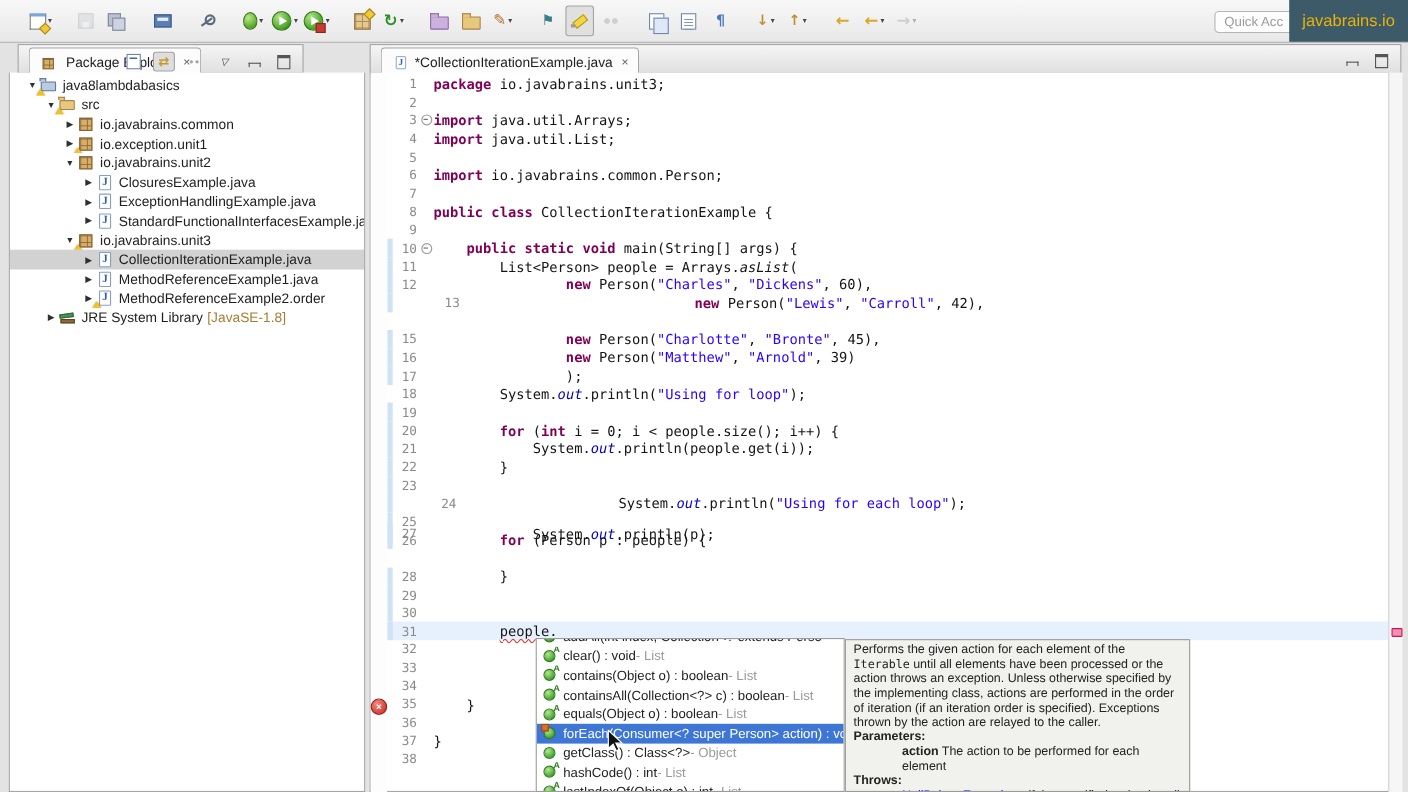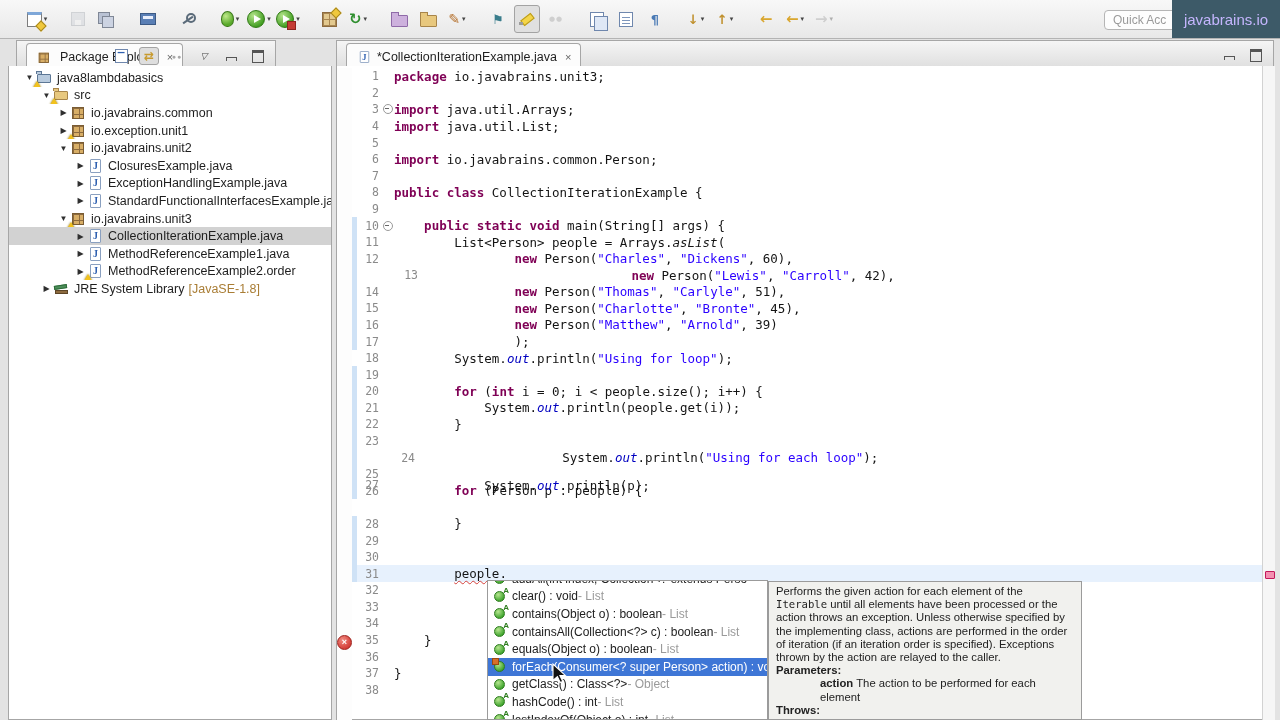--- a/index.html
+++ b/index.html
@@ -62,21 +62,21 @@
   .ic-highlight::after{content:"";position:absolute;left:0;bottom:1px;width:4px;height:3px;background:#9c9c9c;}
   .ic-link-editors{width:12px;height:13px;background:#fff;border:1px solid #6f87ad;}
   .ic-link-editors::before{content:"";position:absolute;left:3px;top:3px;width:12px;height:13px;background:#dfe8f6;border:1px solid #6f87ad;}
   .ic-show-list{width:12px;height:13px;background:#fff;border:1px solid #6f87ad;
       background-image:repeating-linear-gradient(#fff 0 2px,#7d96bc 2px 3px);background-size:8px 100%;background-position:2px 2px;background-repeat:no-repeat;}
 
   
   .quick-access{position:absolute;left:1104px;top:10px;width:88px;height:18px;background:#fdfdfd;
       border:1px solid #b5b5b5;border-radius:4px;color:#9a9a9a;font-size:12px;line-height:18px;
       padding:0 8px;white-space:nowrap;overflow:hidden;}
-  .brand-badge{position:absolute;left:1172px;top:0;width:108px;height:38px;background:#3d5a68;color:#c4b5fd;
+  .brand-badge{position:absolute;left:1172px;top:0;width:108px;height:38px;background:#3d5a68;color:#eab308;
       font-size:15px;display:flex;align-items:center;justify-content:center;z-index:9;}
 
   
   .panel-head{position:absolute;top:40px;height:27px;background:linear-gradient(#f5f5f5,#e0e0e0);
       border:1px solid #a6a6a6;box-sizing:border-box;}
   .ph-left{left:16px;width:260px;}
   .ph-ed{left:336px;width:938px;}
   .vtab{position:absolute;left:9px;top:2px;height:25px;background:#fcfcfc;border:1px solid #a6a6a6;border-bottom:none;
       border-radius:4px 4px 0 0;display:flex;align-items:center;gap:6px;padding:0 9px;font-size:12.5px;}
   .closex{color:#666;font-size:11px;margin-left:2px;}
@@ -464,26 +464,20 @@
         <span class="num">12</span>
         <span class="foldc"></span>
         <span class="ct"><span class="pl">				</span><span class="kw">new </span><span class="pl">Person(</span><span class="st">"Charles"</span><span class="pl">, </span><span class="st">"Dickens"</span><span class="pl">, 60),</span></span>
       </div>
       <div class="row" style="top: 198.96px; height: 16.58px; gap: 39px;">
         <span class="qd on"></span>
         <span class="num">13</span>
         <span class="foldc"></span>
         <span class="ct"><span class="pl">				</span><span class="kw">new </span><span class="pl">Person(</span><span class="st">"Lewis"</span><span class="pl">, </span><span class="st">"Carroll"</span><span class="pl">, 42),</span></span>
       </div>
-      <div class="row" style="top: 215.54px; height: 16.58px;">
-        <span class="qd on"></span>
-        <span class="num">14</span>
-        <span class="foldc"></span>
-        <span class="ct"><span class="pl">				</span><span class="kw">new </span><span class="pl">Person(</span><span class="st">"Thomas"</span><span class="pl">, </span><span class="st">"Carlyle"</span><span class="pl">, 51),</span></span>
-      </div>
       <div class="row" style="top: 232.12px; height: 16.58px;">
         <span class="qd on"></span>
         <span class="num">15</span>
         <span class="foldc"></span>
         <span class="ct"><span class="pl">				</span><span class="kw">new </span><span class="pl">Person(</span><span class="st">"Charlotte"</span><span class="pl">, </span><span class="st">"Bronte"</span><span class="pl">, 45),</span></span>
       </div>
       <div class="row" style="top: 248.7px; height: 16.58px;">
         <span class="qd on"></span>
         <span class="num">16</span>
         <span class="foldc"></span>

